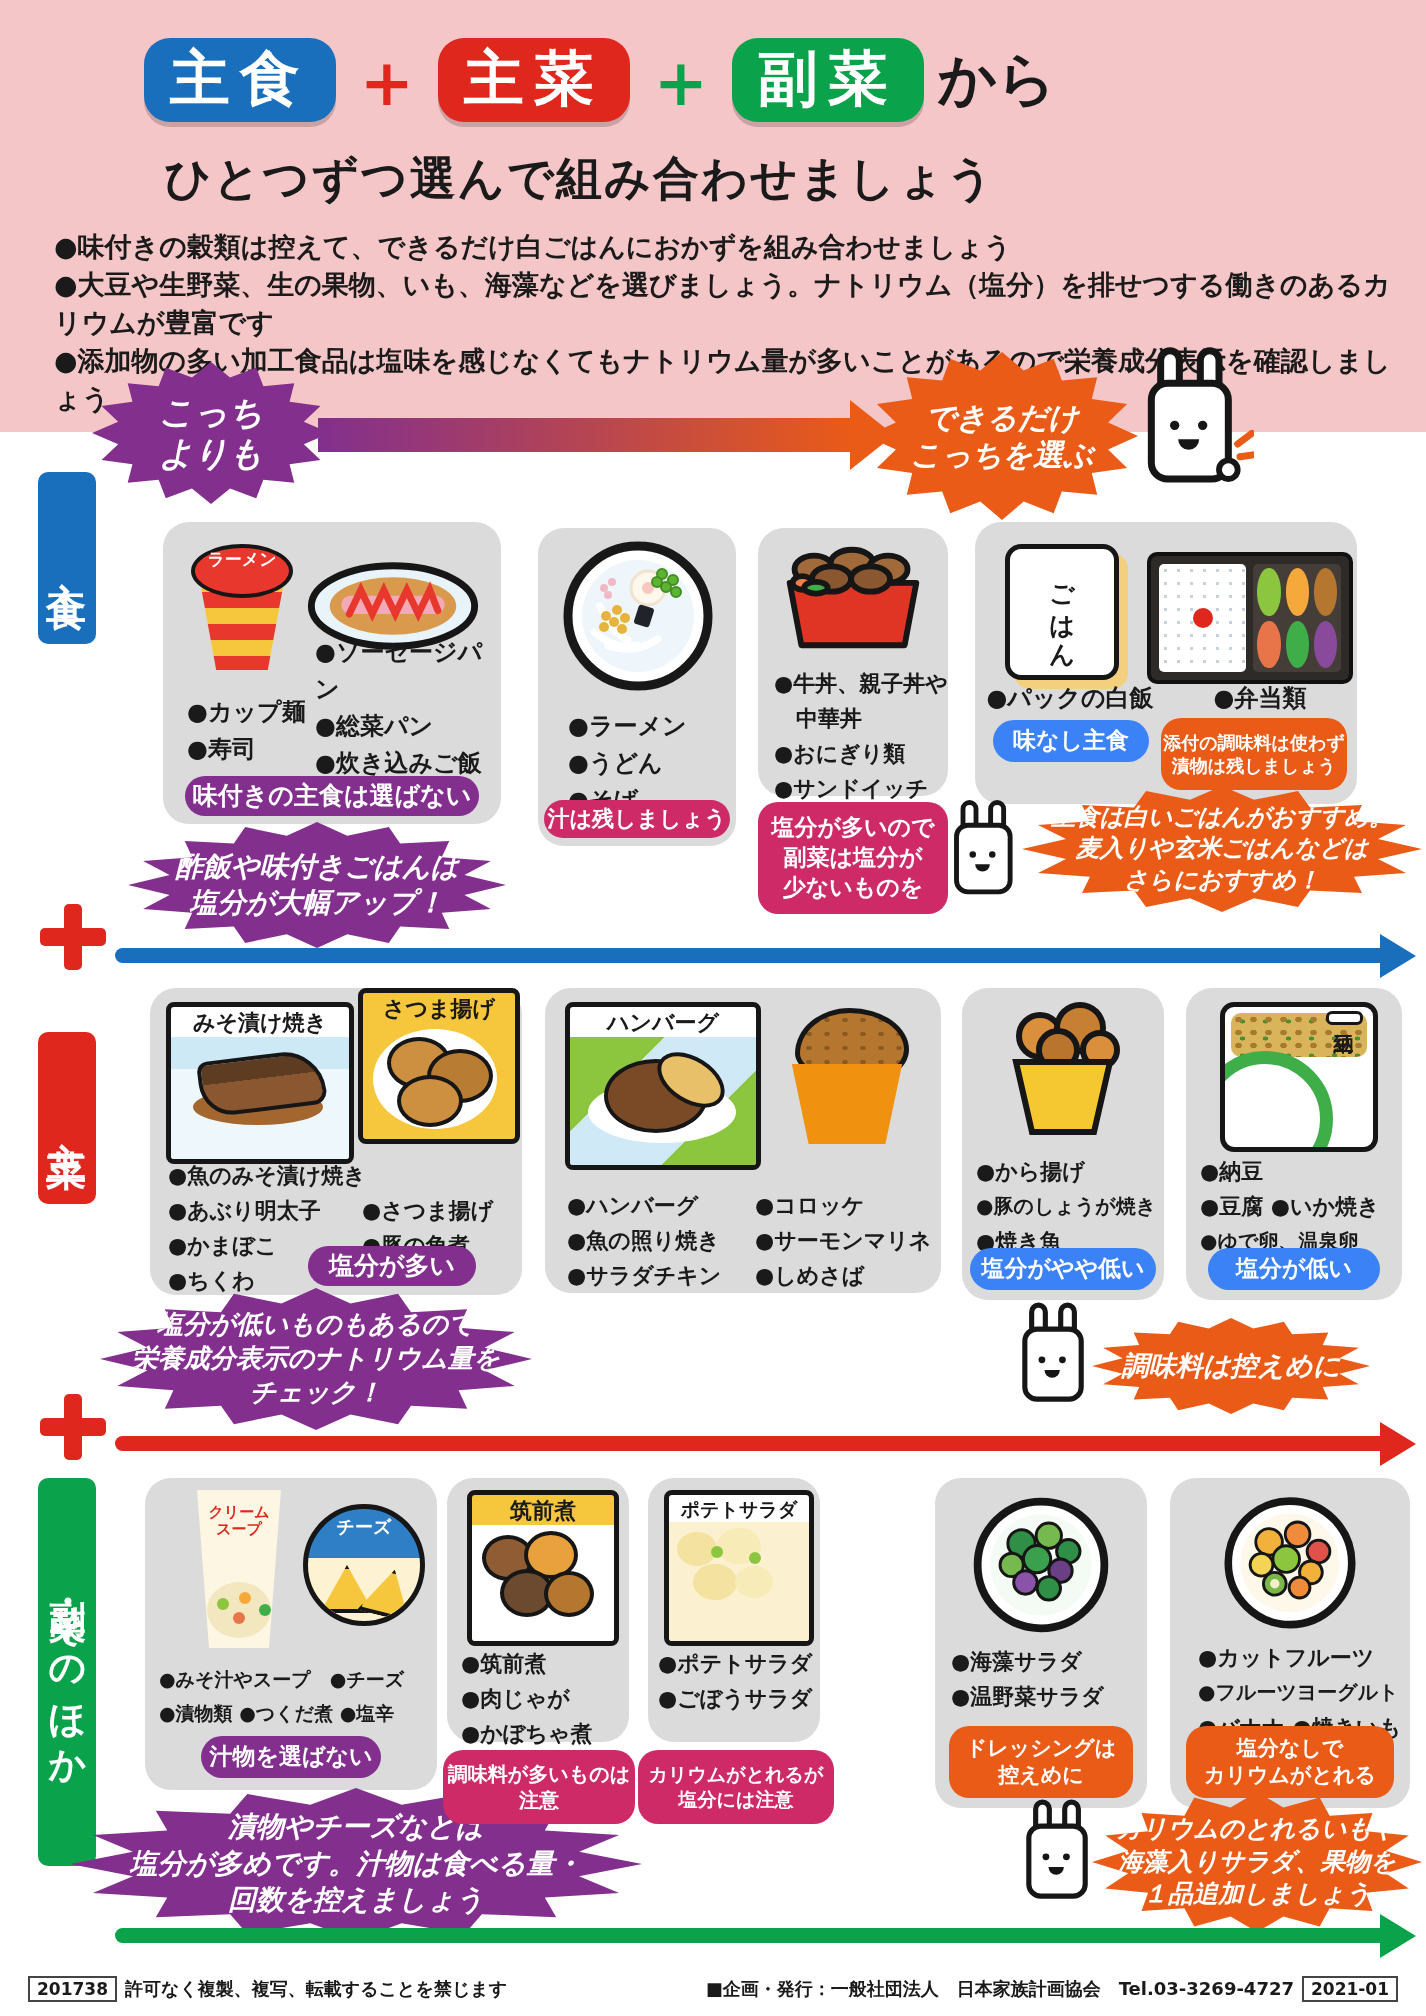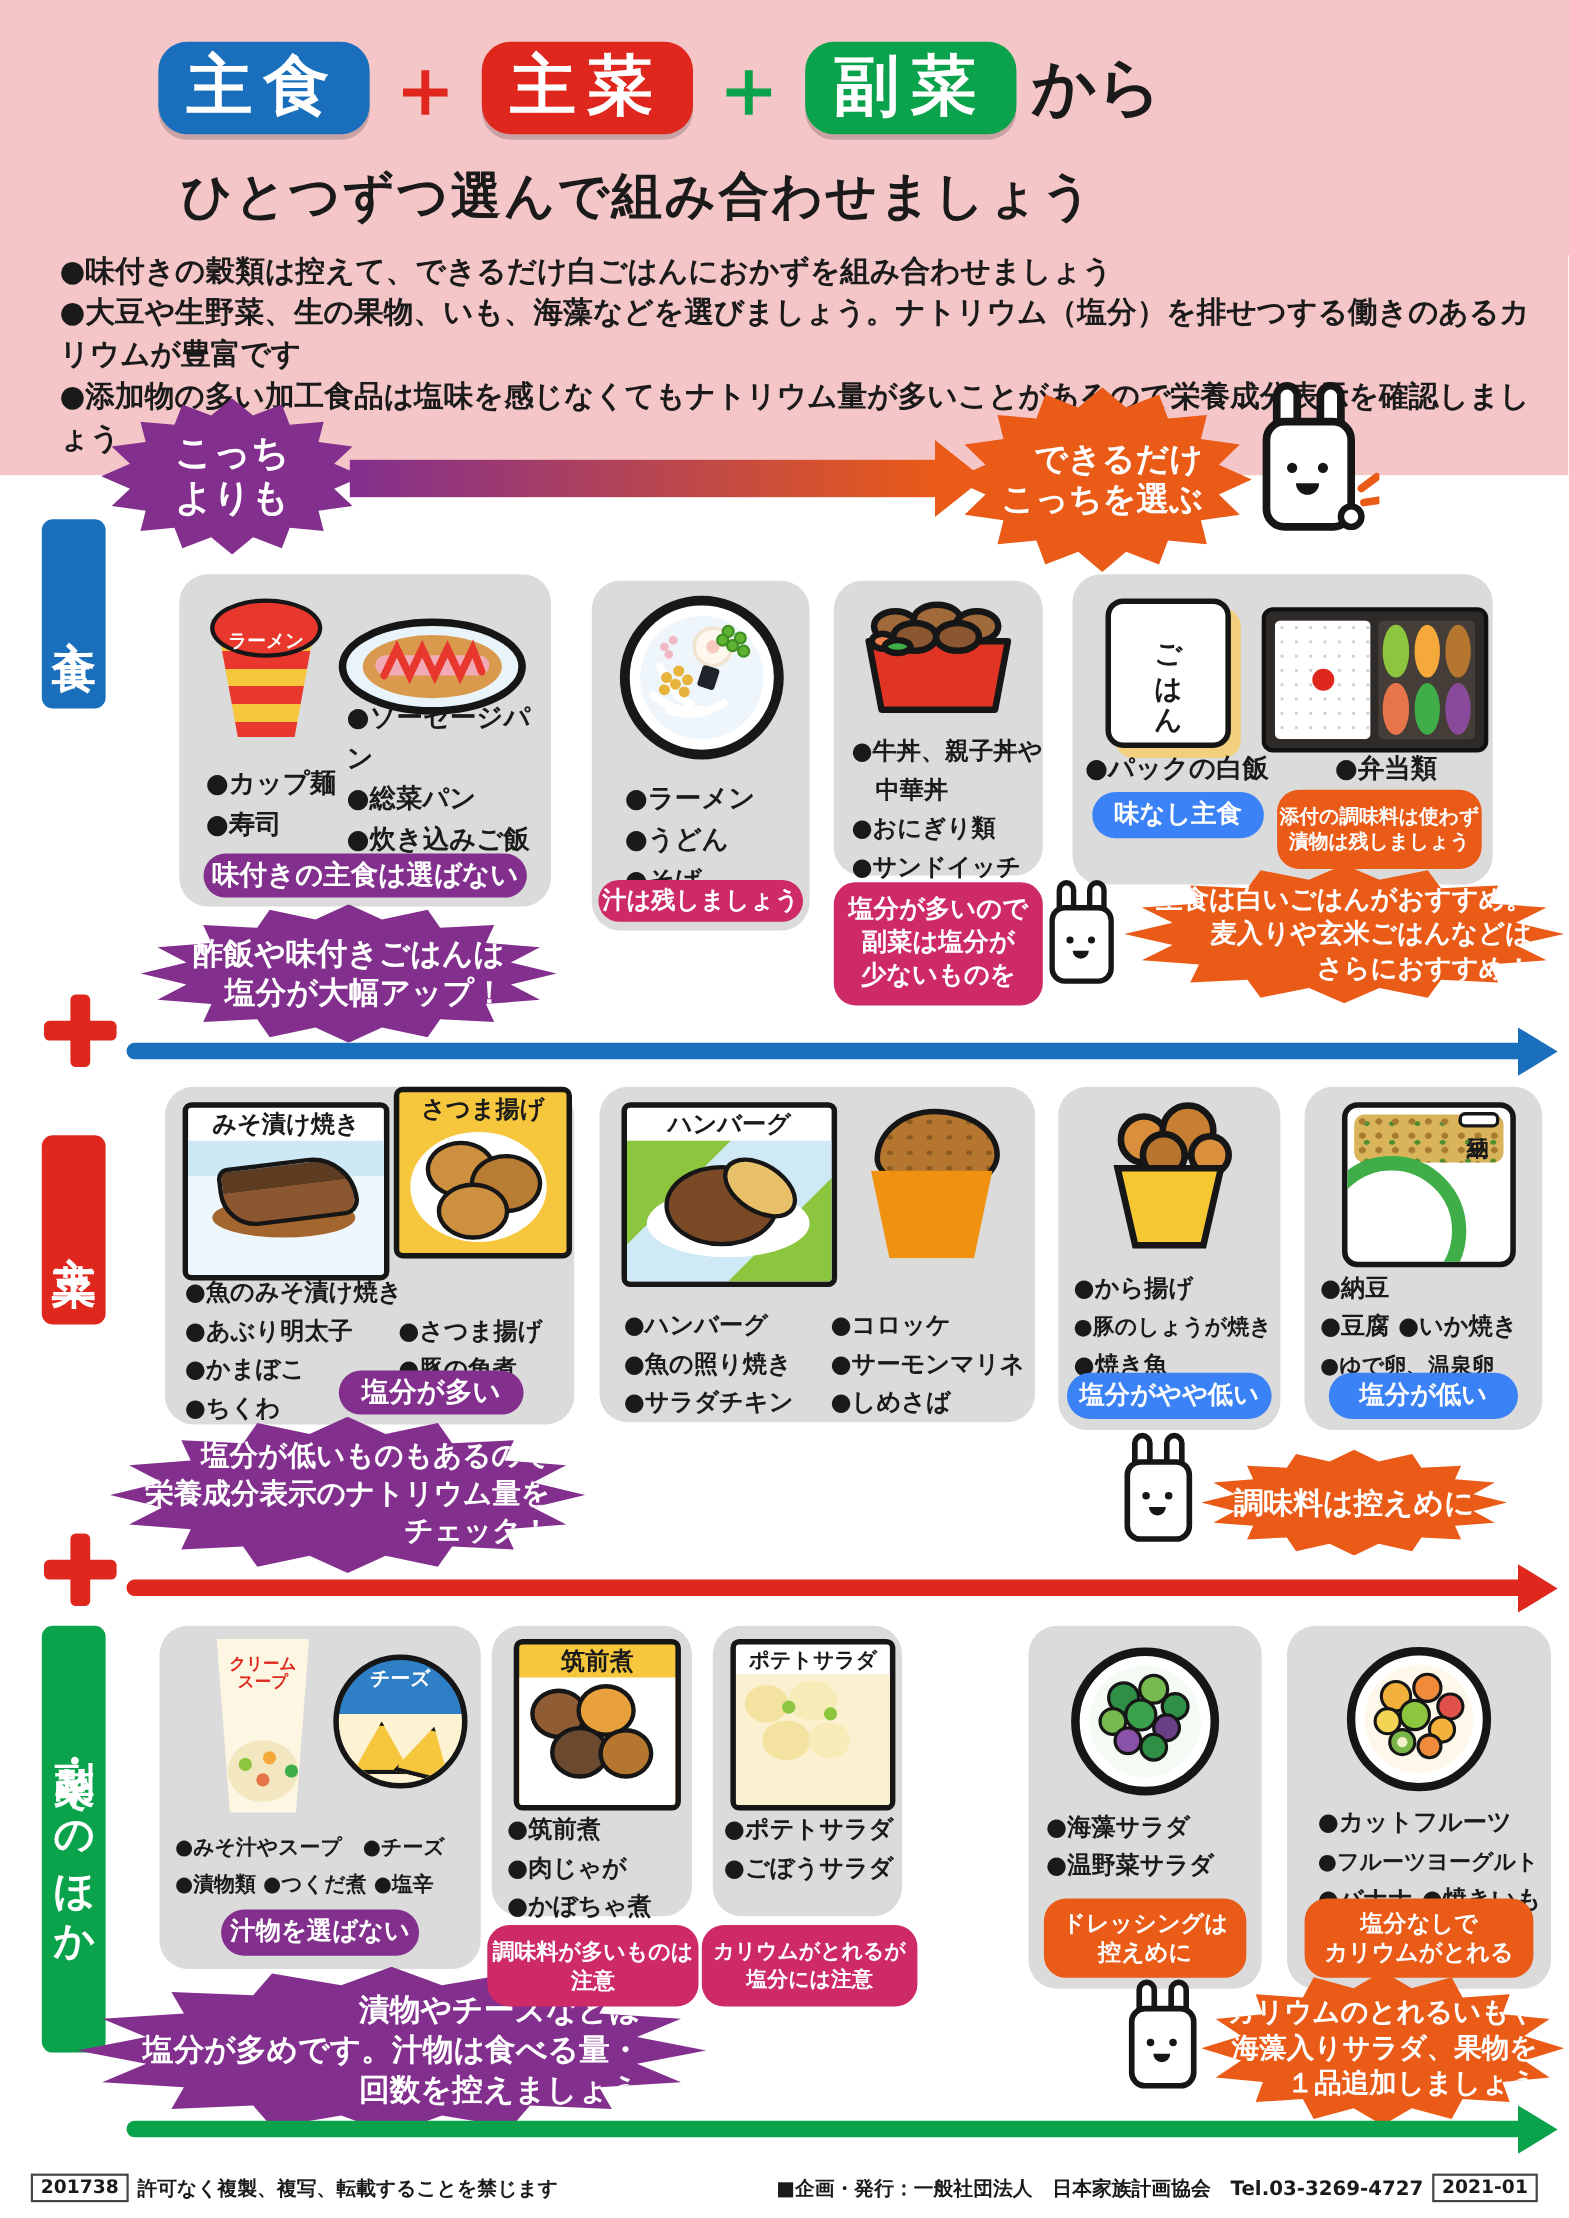--- a/index.html
+++ b/index.html
@@ -12,21 +12,21 @@
   .pinkhead{left:0;top:0;width:1426px;height:432px;background:#f5c6c8;}
   .badge-row{left:120px;top:28px;width:960px;height:104px;display:flex;align-items:center;justify-content:center;gap:14px;}
   .badge{color:#fff;border-radius:26px;font-size:60px;letter-spacing:10px;padding:10px 26px 14px;line-height:1;box-shadow:0 5px 0 rgba(0,0,0,.18);}
   .plus-ch{font-size:74px;line-height:1;}
   .kara{font-size:58px;color:#1a1a1a;}
   .subtitle{left:0;top:148px;width:1160px;text-align:center;font-size:46px;letter-spacing:2px;}
   .bullets{left:54px;top:228px;width:1340px;font-size:27px;line-height:38px;}
 
   
   .burst{clip-path:polygon(100% 50%,89% 58%,96% 69%,83% 72%,85% 85%,72% 83%,69% 96%,58% 89%,50% 100%,42% 89%,31% 96%,28% 83%,15% 85%,17% 72%,4% 69%,11% 58%,0% 50%,11% 42%,4% 31%,17% 28%,15% 15%,28% 17%,31% 4%,42% 11%,50% 0%,58% 11%,69% 4%,72% 17%,85% 15%,83% 28%,96% 31%,89% 42%);
-        color:#fff;display:flex;align-items:center;justify-content:center;text-align:right;}
+        color:#fff;display:flex;align-items:center;justify-content:center;text-align:center;font-style:italic;}
   .burst.purple{background:#822f8e;}
   .burst.orange{background:#ea5b17;}
 
   .pill{border-radius:999px;color:#fff;display:flex;align-items:center;justify-content:center;text-align:center;line-height:1.2;}
   .pill.purple{background:#822f8e;}
   .pill.magenta{background:#ce2a68;}
   .pill.orange{background:#3b82f6;}
   .tagbox{border-radius:20px;color:#fff;display:flex;align-items:center;justify-content:center;text-align:center;line-height:1.3;}
   .tagbox.magenta{background:#ce2a68;}
   .tagbox.orange{background:#ea5b17;}
@@ -39,21 +39,21 @@
   .vlabel{writing-mode:vertical-rl;text-orientation:upright;color:#fff;border-radius:10px;
           display:flex;align-items:center;justify-content:center;font-size:40px;letter-spacing:8px;}
 
   .hline{border-radius:8px;}
   .ahead{width:0;height:0;border-style:solid;border-color:transparent;}
   .plus-sign::before{content:"";position:absolute;left:0;top:37%;width:100%;height:26%;background:#df271d;border-radius:5px;}
   .plus-sign::after{content:"";position:absolute;left:37%;top:0;width:26%;height:100%;background:#df271d;border-radius:5px;}
 
   
   .cup-lid{position:absolute;top:0;left:0;right:0;height:46px;background:#e8372c;border:4px solid #161616;border-radius:50%;
-           color:#fff;display:flex;align-items:flex-end;justify-content:center;font-size:17px;z-index:2;}
+           color:#fff;display:flex;align-items:flex-start;justify-content:center;font-size:17px;z-index:2;}
   .cup-body{position:absolute;top:32px;left:8px;right:8px;bottom:2px;
             clip-path:polygon(0 0,100% 0,80% 100%,20% 100%);
             background:repeating-linear-gradient(180deg,#f6c73d 0 16px,#e8372c 16px 32px);}
   .ricepack{background:#fff;border:5px solid #161616;border-radius:16px;box-shadow:9px 9px 0 #f2d07e;
             display:flex;align-items:center;justify-content:center;}
   .ricepack span{writing-mode:vertical-rl;text-orientation:upright;font-size:25px;}
   .bento{background:#2e2a28;border:4px solid #111;border-radius:10px;padding:8px;display:flex;gap:7px;}
   .bento-rice{flex:1.1;background:#fff;border-radius:5px;position:relative;
               background-image:radial-gradient(#c7d2da 1.6px,transparent 1.7px);background-size:13px 13px;}
   .ume{position:absolute;width:20px;height:20px;background:#df271d;border-radius:50%;left:calc(50% - 10px);top:calc(50% - 10px);}

